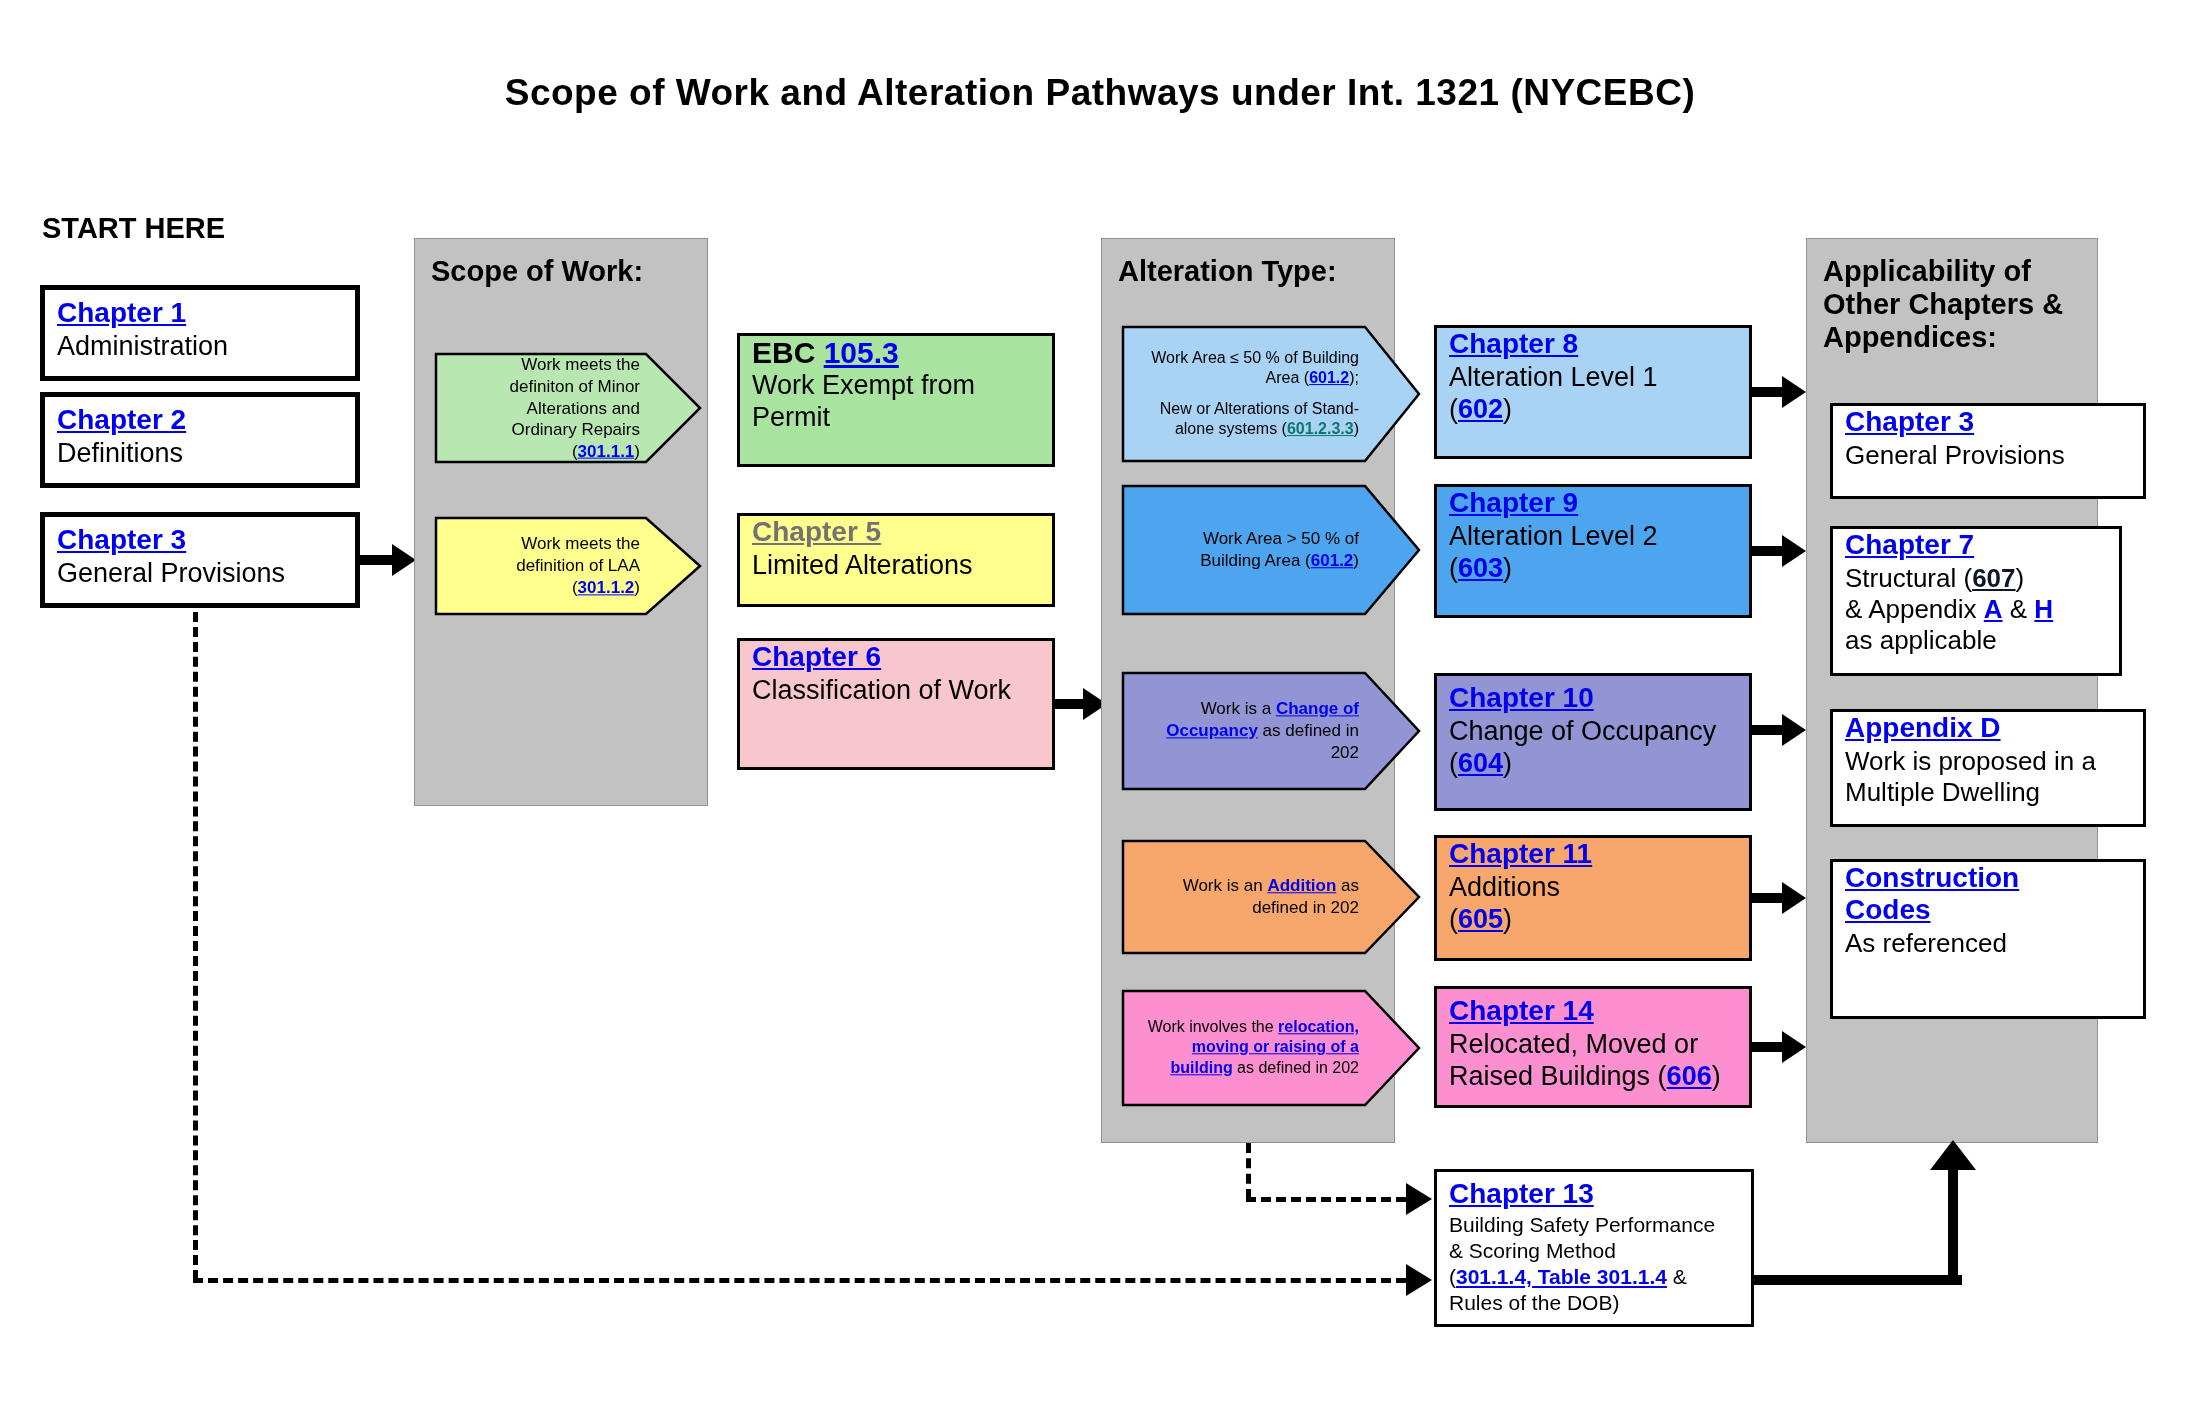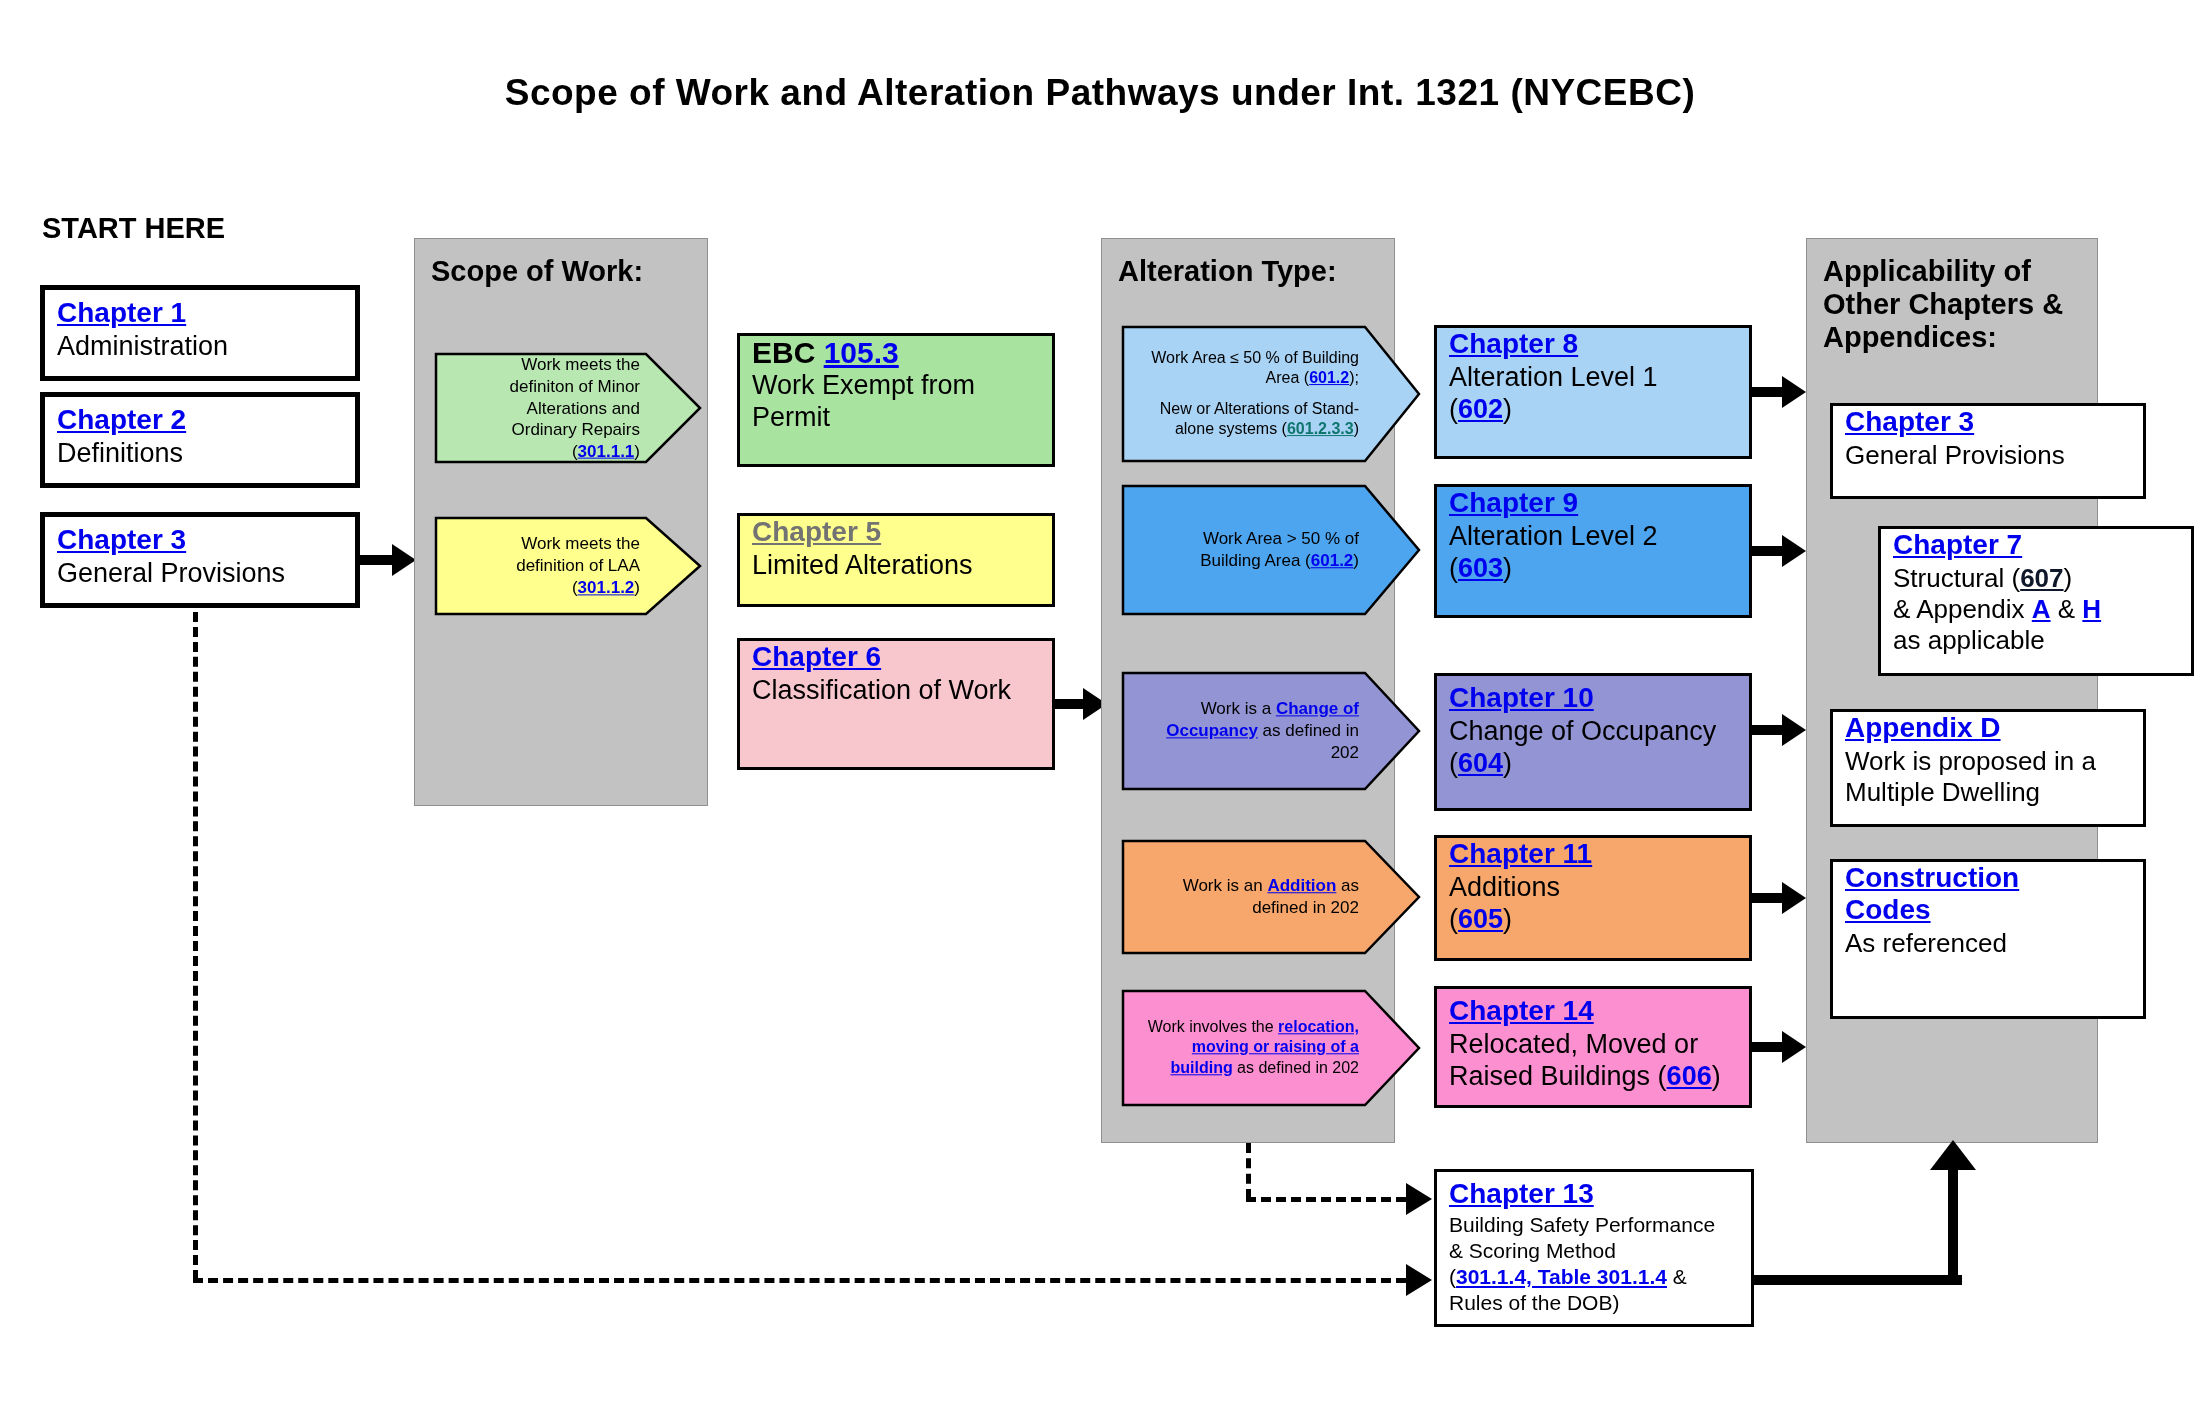--- a/index.html
+++ b/index.html
@@ -190,21 +190,21 @@
 
   <div class="panel" style="left: 1806px; top: 238px; width: 292px; height: 905px; background-color: rgb(194, 194, 194);">
     <div class="panel-header" style="padding-right:30px;">Applicability of Other Chapters &amp; Appendices:</div>
   </div>
 
   <div class="box" style="left:1830px;top:403px;width:316px;height:96px;">
     <a class="lnk chap" style="color: rgb(0, 0, 238);">Chapter 3</a>
     <div class="bl s26">General Provisions</div>
   </div>
 
-  <div class="box" style="left:1830px;top:526px;width:316px;height:150px;margin-left:48px;">
+  <div class="box" style="left:1830px;top:526px;width:292px;height:150px;">
     <a class="lnk chap" style="color: rgb(0, 0, 238);">Chapter 7</a>
     <div class="bl s26"><span>Structural (</span><a class="lnk" style="color: #0f172a;">607</a><span>)</span></div>
     <div class="bl s26"><span>&amp; Appendix </span><a class="lnk" style="color: rgb(0, 0, 238);">A</a><span> &amp; </span><a class="lnk" style="color: rgb(0, 0, 238);">H</a></div>
     <div class="bl s26">as applicable</div>
   </div>
 
   <div class="box" style="left:1830px;top:709px;width:316px;height:118px;">
     <a class="lnk chap" style="color: rgb(0, 0, 238);">Appendix D</a>
     <div class="bl s26">Work is proposed in a Multiple Dwelling</div>
   </div>

